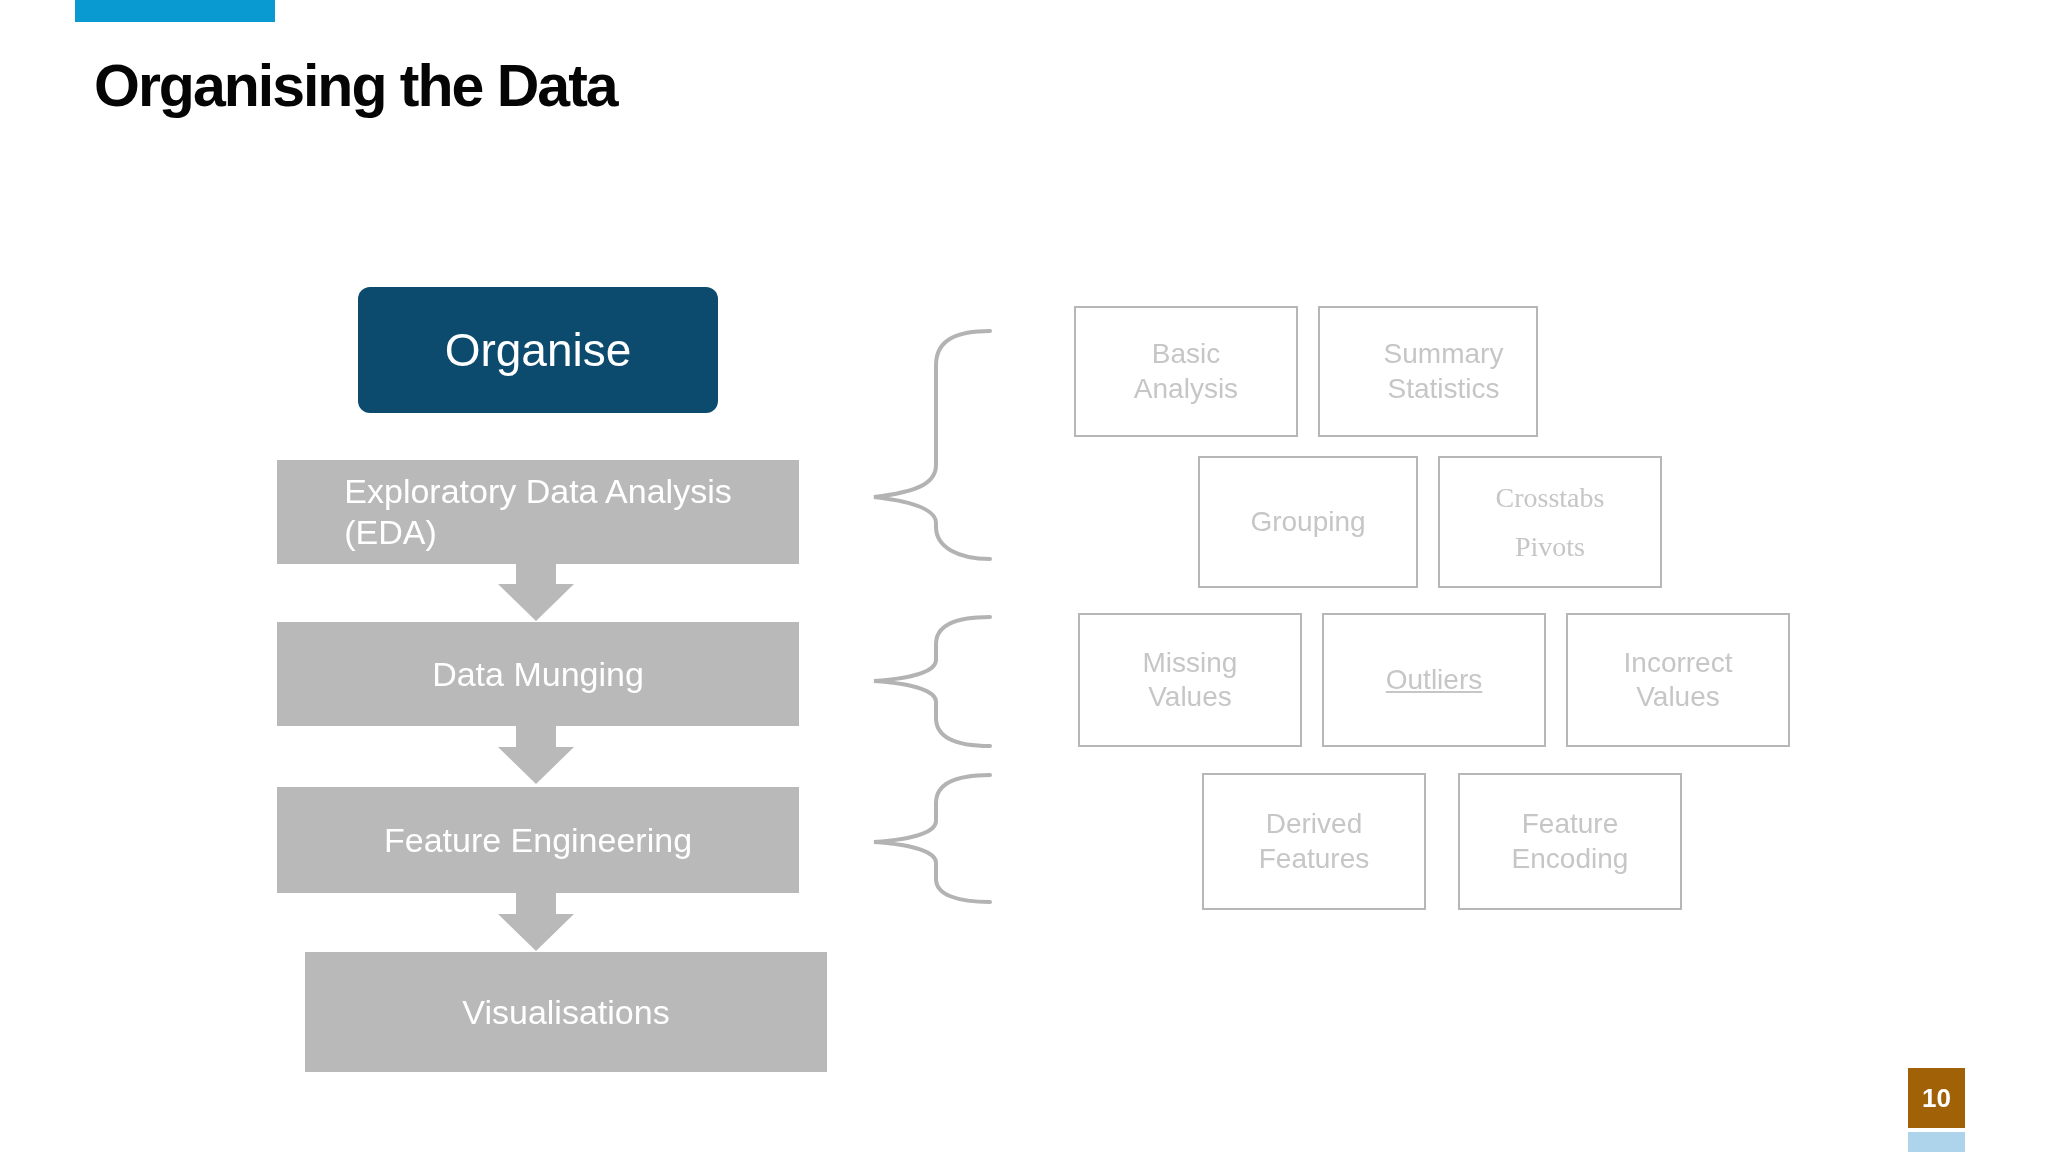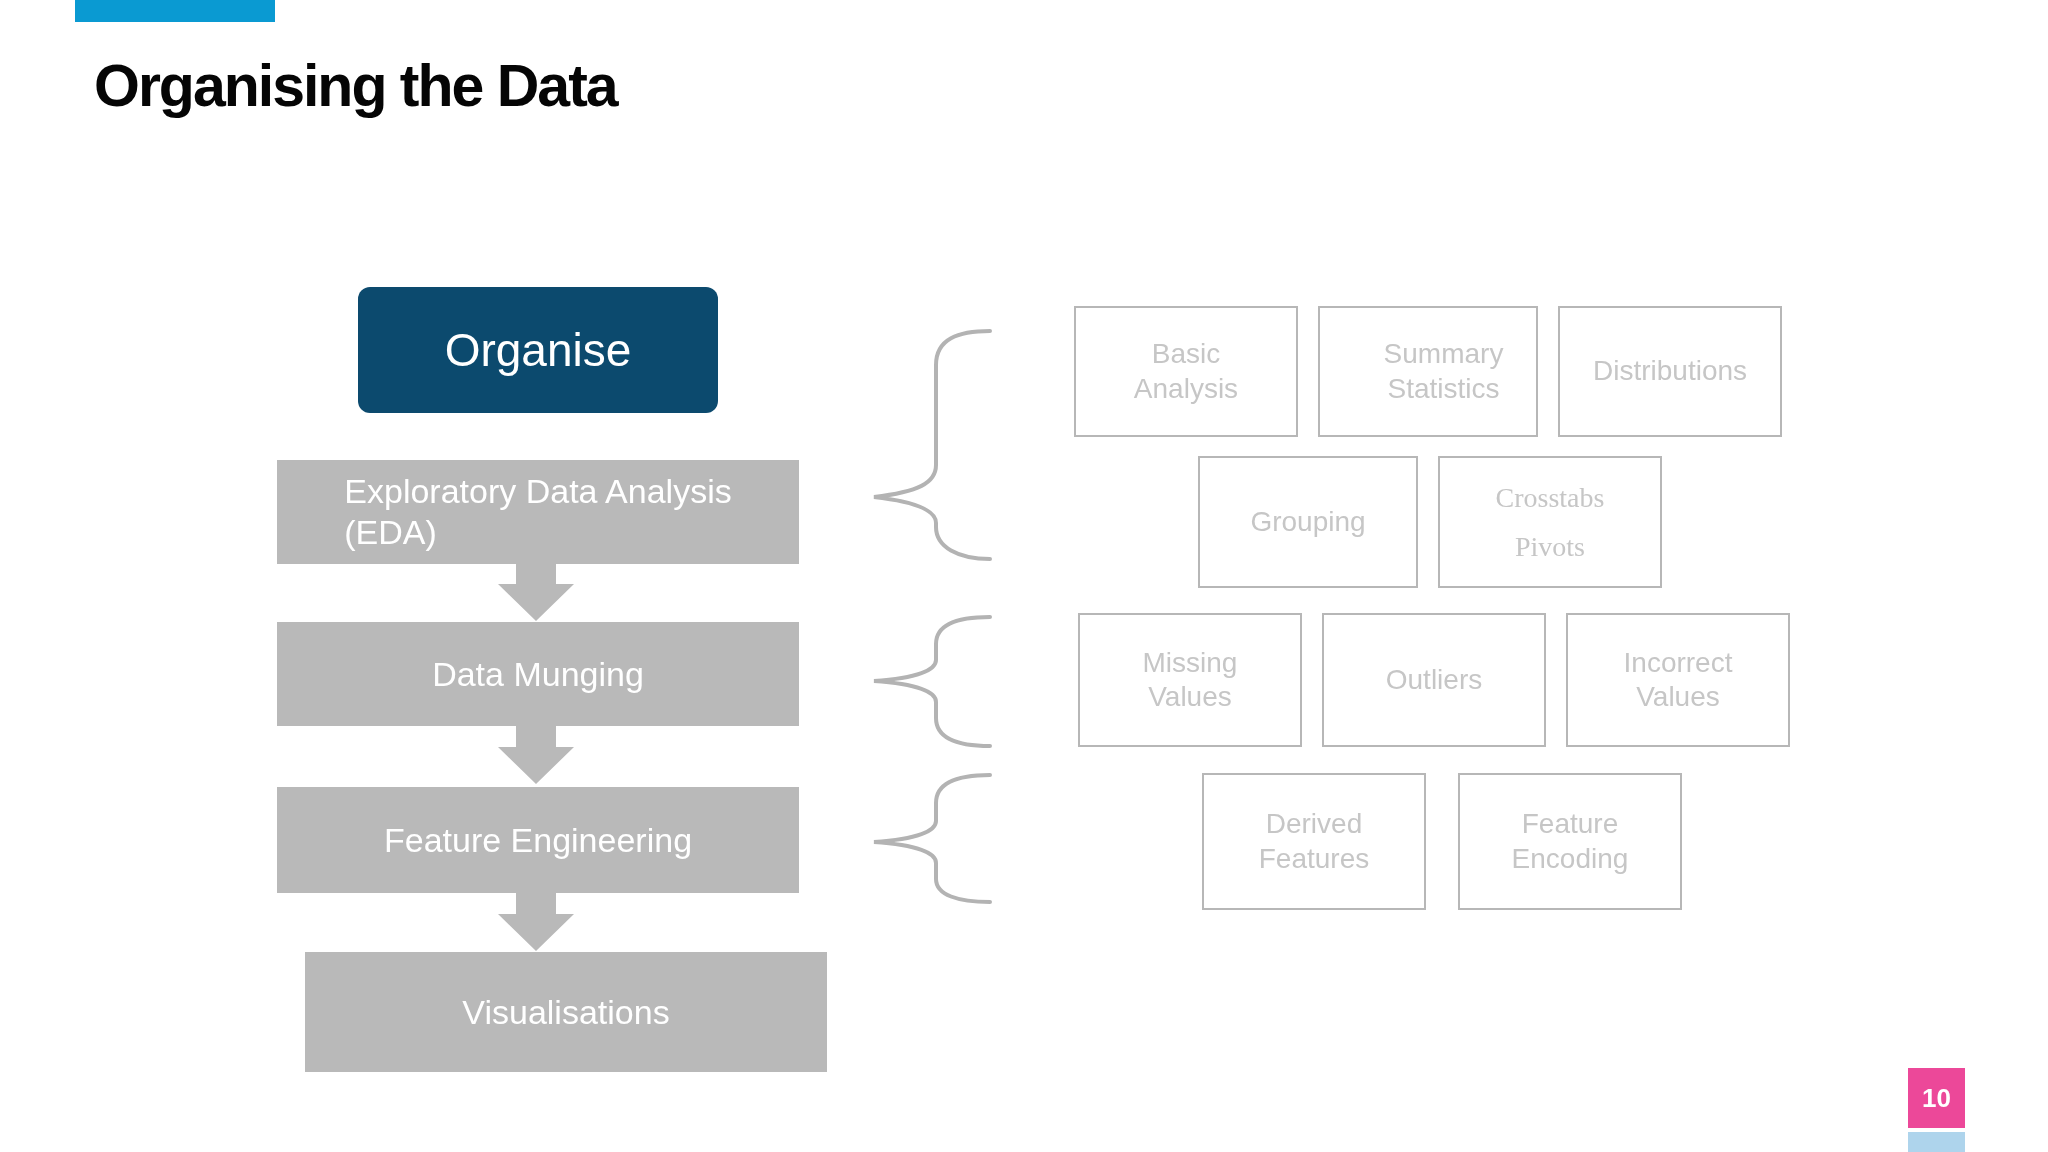--- a/index.html
+++ b/index.html
@@ -71,28 +71,28 @@
     white-space: pre-line;
     box-sizing: border-box;
   }
   .detail-box.wide-lines { line-height: 1.75; }
   .db-basic        { left: 1074px; top: 306px; width: 224px; height: 131px; }
   .db-summary      { left: 1318px; top: 306px; width: 220px; height: 131px; padding-left: 31px; }
   .db-distrib      { left: 1558px; top: 306px; width: 224px; height: 131px; }
   .db-grouping     { left: 1198px; top: 456px; width: 220px; height: 132px; }
   .db-crosstabs    { left: 1438px; top: 456px; width: 224px; height: 132px; font-family: Liberation Serif, serif; }
   .db-missing      { left: 1078px; top: 613px; width: 224px; height: 134px; }
-  .db-outliers     { left: 1322px; top: 613px; width: 224px; height: 134px; }
+  .db-outliers     { left: 1322px; top: 613px; width: 224px; height: 134px; text-decoration: underline; }
   .db-incorrect    { left: 1566px; top: 613px; width: 224px; height: 134px; }
   .db-derived      { left: 1202px; top: 773px; width: 224px; height: 137px; }
   .db-encoding     { left: 1446px; top: 773px; width: 224px; height: 137px; margin-left: 12px; }
   .page-badge {
     position: absolute;
     left: 1908px; top: 1068px; width: 57px; height: 60px;
-    background: #ec4899;
+    background: #a16207;
     color: #ffffff;
     font-size: 26px;
     font-weight: 700;
     display: flex; align-items: center; justify-content: center;
   }
   .page-badge-strip {
     position: absolute;
     left: 1908px; top: 1132px; width: 57px; height: 20px;
     background: #aed4ec;
   }
@@ -131,21 +131,20 @@
     <path d="M124 5 C 92 5 70 12 70 32 L 70 48 C 70 58 52 66 8 69 C 52 72 70 80 70 90 L 70 106 C 70 127 92 134 124 134" fill="none" stroke="#b3b3b3" stroke-width="4" stroke-linecap="round"></path>
   </svg>
   <svg class="brace brace-3" width="130" height="137" viewBox="0 0 130 137">
     <path d="M124 5 C 92 5 70 12 70 33 L 70 51 C 70 61 52 69 8 72 C 52 75 70 83 70 93 L 70 109 C 70 125 92 132 124 132" fill="none" stroke="#b3b3b3" stroke-width="4" stroke-linecap="round"></path>
   </svg>
 
   <div class="detail-box db-basic">Basic
 Analysis</div>
   <div class="detail-box db-summary">Summary
 Statistics</div>
-  <div class="detail-box db-distrib">Distributions</div>
   <div class="detail-box db-grouping">Grouping</div>
   <div class="detail-box db-crosstabs wide-lines">Crosstabs
 Pivots</div>
   <div class="detail-box db-missing">Missing
 Values</div>
   <div class="detail-box db-outliers">Outliers</div>
   <div class="detail-box db-incorrect">Incorrect
 Values</div>
   <div class="detail-box db-derived">Derived
 Features</div>

